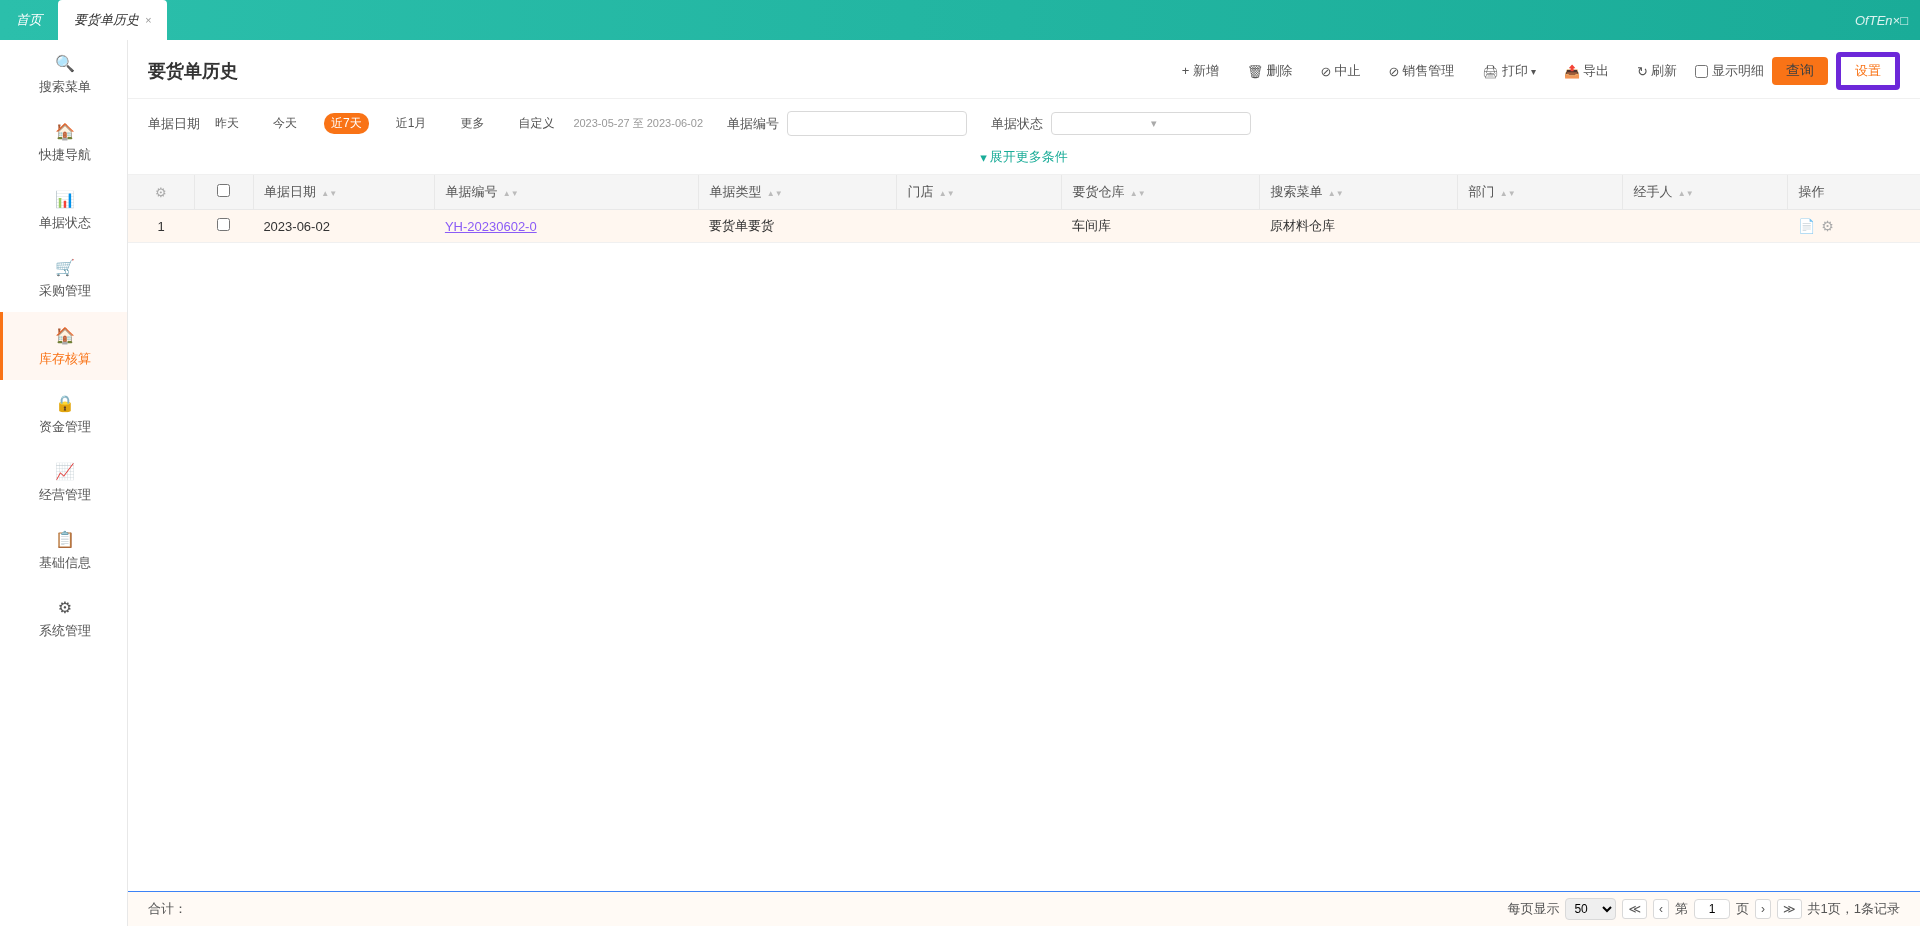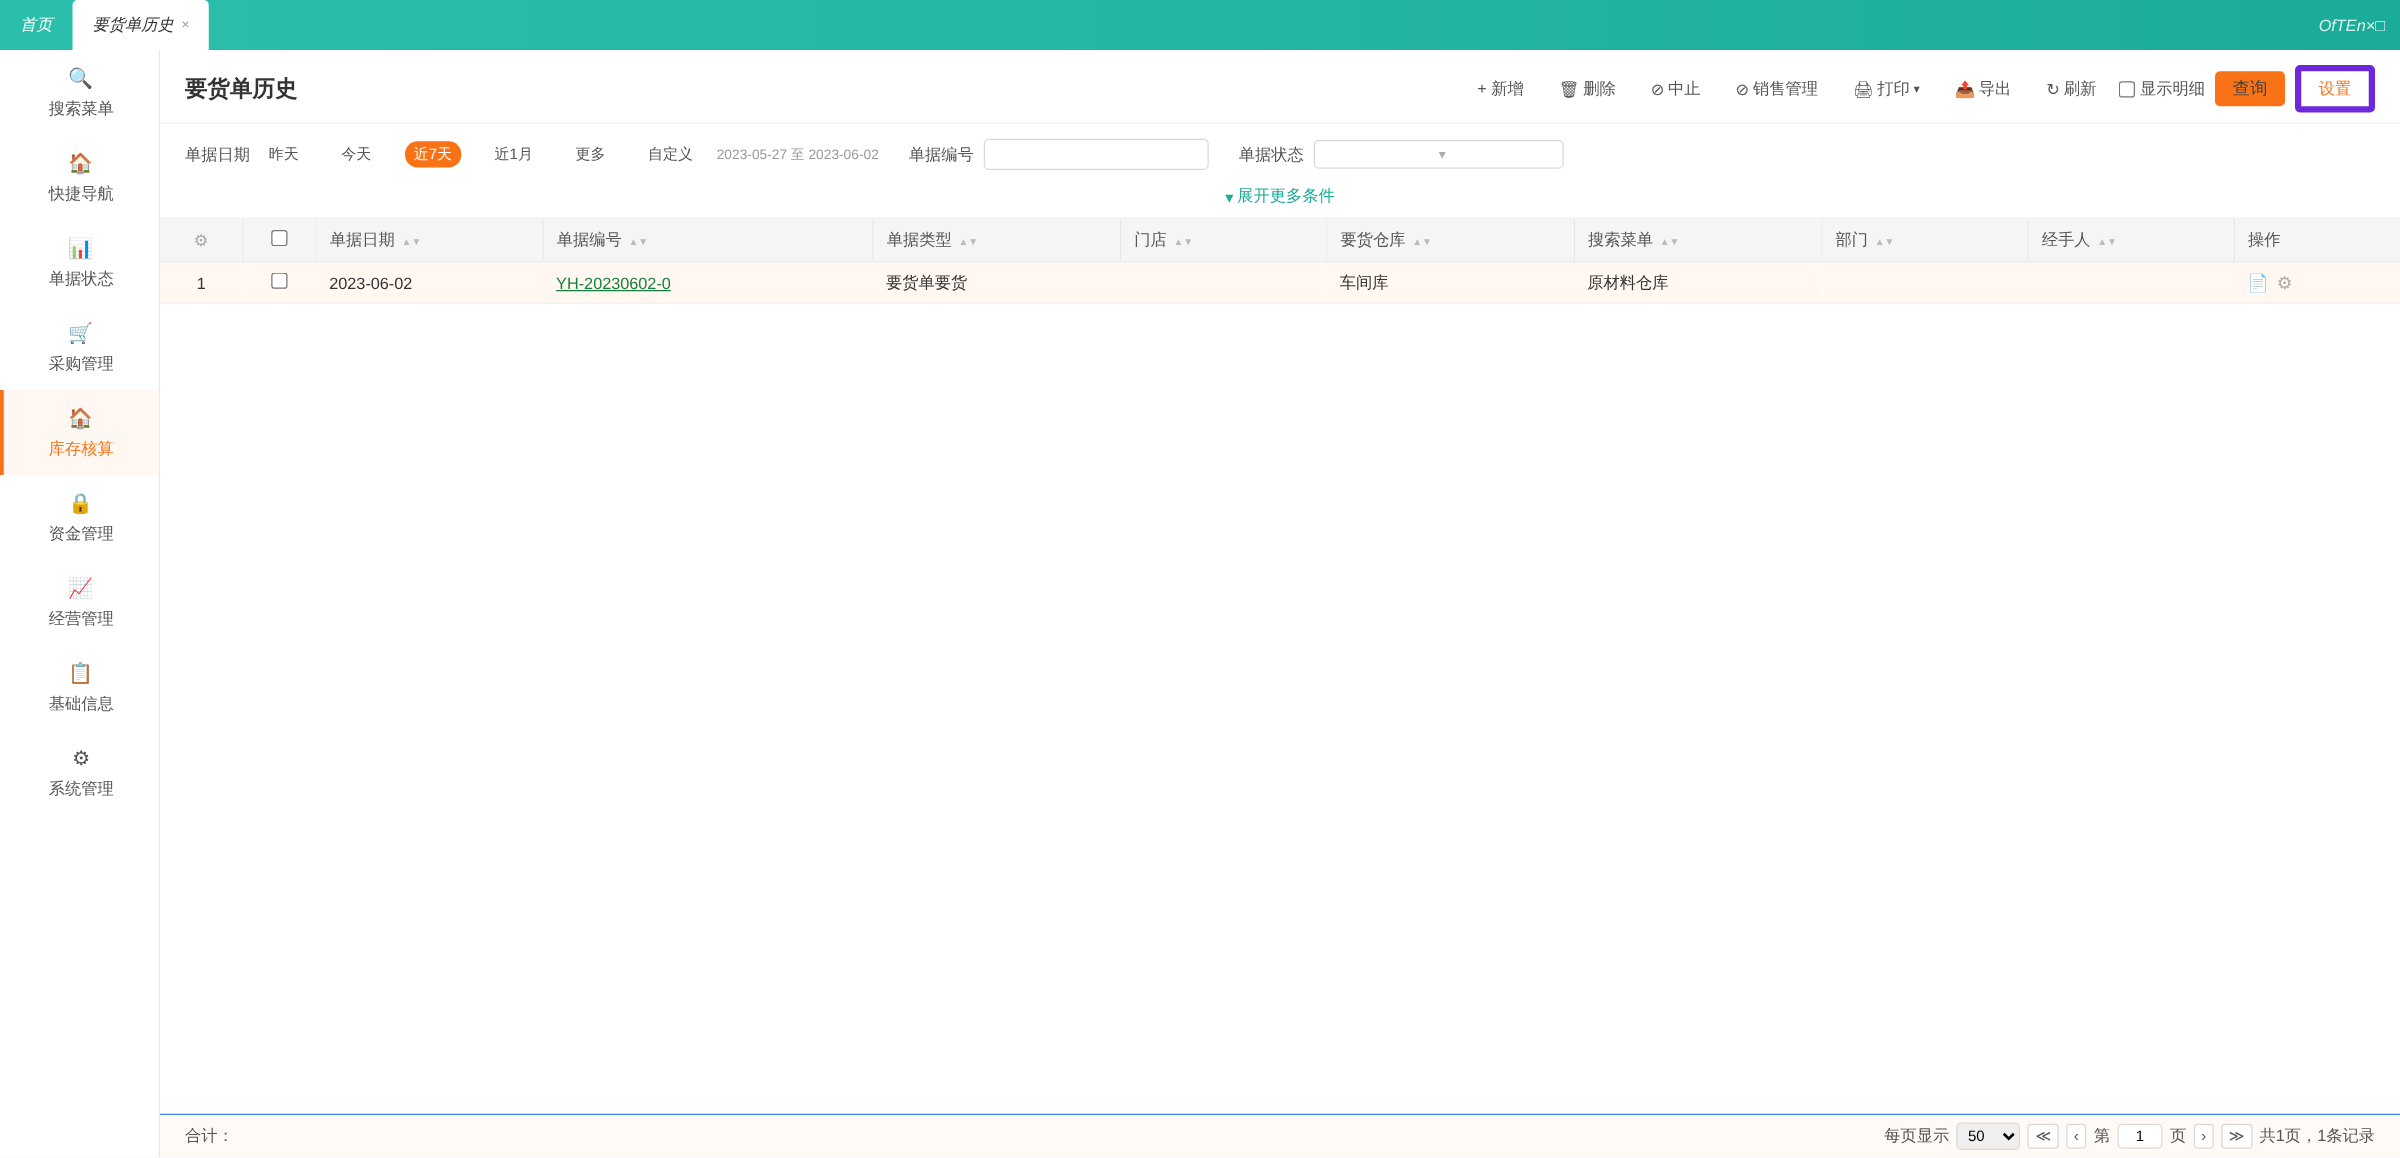--- a/index.html
+++ b/index.html
@@ -268,21 +268,21 @@
     tbody tr { border-bottom: 1px solid #f0f0f0; }
     tbody tr.highlighted { background: #fff7f0; }
     td {
       padding: 7px 10px;
       color: #333;
       font-size: 13px;
       overflow: hidden;
       text-overflow: ellipsis;
       white-space: nowrap;
     }
-    .link-text { color: #15803d; cursor: pointer; text-decoration: underline; }
+    .link-text { color: #8b5cf6; cursor: pointer; text-decoration: underline; }
     .action-icons { display: flex; gap: 6px; }
     .action-icon { cursor: pointer; color: #aaa; font-size: 14px; }
 
     
     .table-footer {
       background: #fffaf5;
       border-top: 1px solid #3b82f6;
       padding: 6px 20px;
       display: flex;
       align-items: center;

